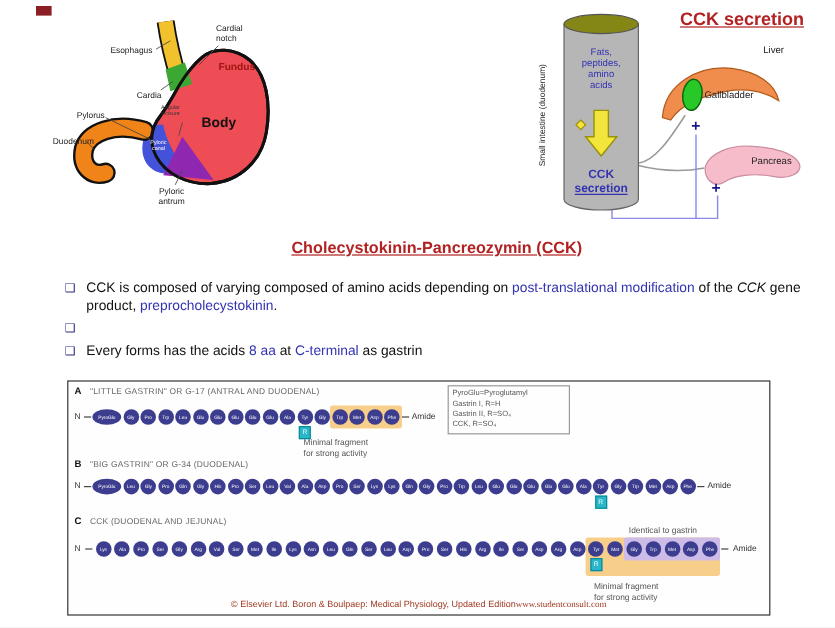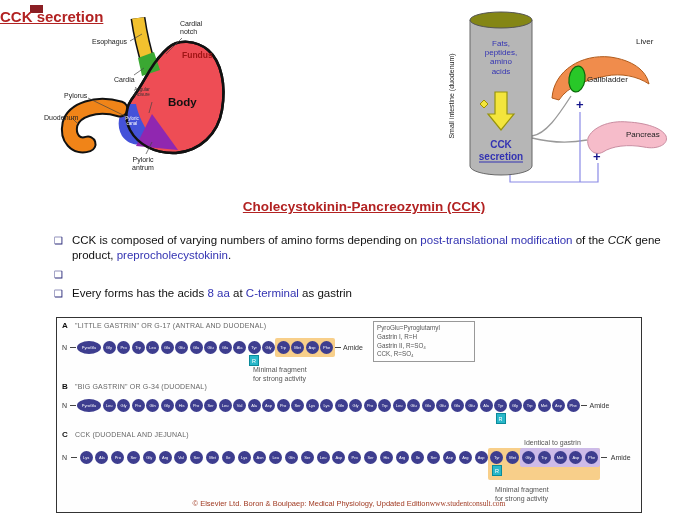--- a/index.html
+++ b/index.html
@@ -1,20 +1,20 @@
 <!DOCTYPE html>
 <html style="--accent-red: #b22222; --text-blue: #3333b2; --residue-navy: #3d3d8f; --hl-orange: #f8cf8a; --hl-purple: #cdbbe8; --sulfate-teal: #29b7c9; --caption-red: #a03a22; --stomach-red: #ee4d55; --cardia-green: #3aa832; --antrum-purple: #9027b0; --canal-blue: #4452d9; --duodenum-orange: #f08418; --esophagus-yellow: #f2c12e; --liver-orange: #f08c4c; --gallbladder-green: #28c828; --pancreas-pink: #f6bcca; --cylinder-gray: #b6b6b6; --cylinder-top-olive: #848615; --arrow-yellow: #f3e53c; --plus-navy: #15158c;"><head>
 <meta charset="utf-8">
 <style>
   html,body{margin:0;padding:0;background:#e8e8e8;}
   .slide{position:relative;width:696px;height:523px;background:#ffffff;overflow:hidden;
          font-family:"Liberation Sans",sans-serif;color:#111;}
   
   .corner-square{position:absolute;left:30px;top:5px;width:13px;height:8px;background:#8b1f24;}
-  .slide-title{position:absolute;top:8px;left:0;width:670px;text-align:left;
+  .slide-title{position:absolute;top:8px;left:0;width:670px;text-align:right;
                font-size:15px;font-weight:bold;color:var(--accent-red);text-decoration:underline;}
   .slide-subtitle{position:absolute;top:199px;left:0;width:696px;text-align:center;
                font-size:13.5px;font-weight:bold;color:var(--accent-red);text-decoration:underline;padding-left:16px;}
   
   .stomach-svg{position:absolute;left:30px;top:12px;}
   .intestine-svg{position:absolute;left:440px;top:8px;}
   svg text{font-family:"Liberation Sans",sans-serif;}
   
   .bullets{position:absolute;left:54px;top:233px;width:616px;}
   .bullet{display:flex;gap:9px;margin-bottom:3.5px;font-size:11.5px;line-height:1.33;}
@@ -140,21 +140,21 @@
     <text x="153" y="153" font-size="13" font-weight="bold" style="fill:var(--plus-navy)">+</text>
 
     <text x="14" y="88" font-size="7" fill="#222" text-anchor="middle" transform="rotate(-90 14 88)">Small intestine (duodenum)</text>
   </svg>
 
   <div class="slide-subtitle">Cholecystokinin-Pancreozymin (CCK)</div>
 
   <div class="bullets">
       <div class="bullet">
         <span class="bullet-glyph">❑</span>
-        <span class="bullet-text"><span class="seg-p">CCK is composed of varying numbers of amino forms depending on </span><span class="seg-b">post-translational modification</span><span class="seg-p"> of the </span><span class="seg-i">CCK</span><span class="seg-p"> gene product, </span><span class="seg-b">preprocholecystokinin</span><span class="seg-p">.</span></span>
+        <span class="bullet-text"><span class="seg-p">CCK is composed of varying composed of amino acids depending on </span><span class="seg-b">post-translational modification</span><span class="seg-p"> of the </span><span class="seg-i">CCK</span><span class="seg-p"> gene product, </span><span class="seg-b">preprocholecystokinin</span><span class="seg-p">.</span></span>
       </div>
       <div class="bullet">
         <span class="bullet-glyph">❑</span>
       </div>
       <div class="bullet">
         <span class="bullet-glyph">❑</span>
         <span class="bullet-text"><span class="seg-p">Every forms has the acids </span><span class="seg-b">8 aa</span><span class="seg-p"> at </span><span class="seg-b">C-terminal</span><span class="seg-p"> as gastrin</span></span>
       </div>
     </div>
 

